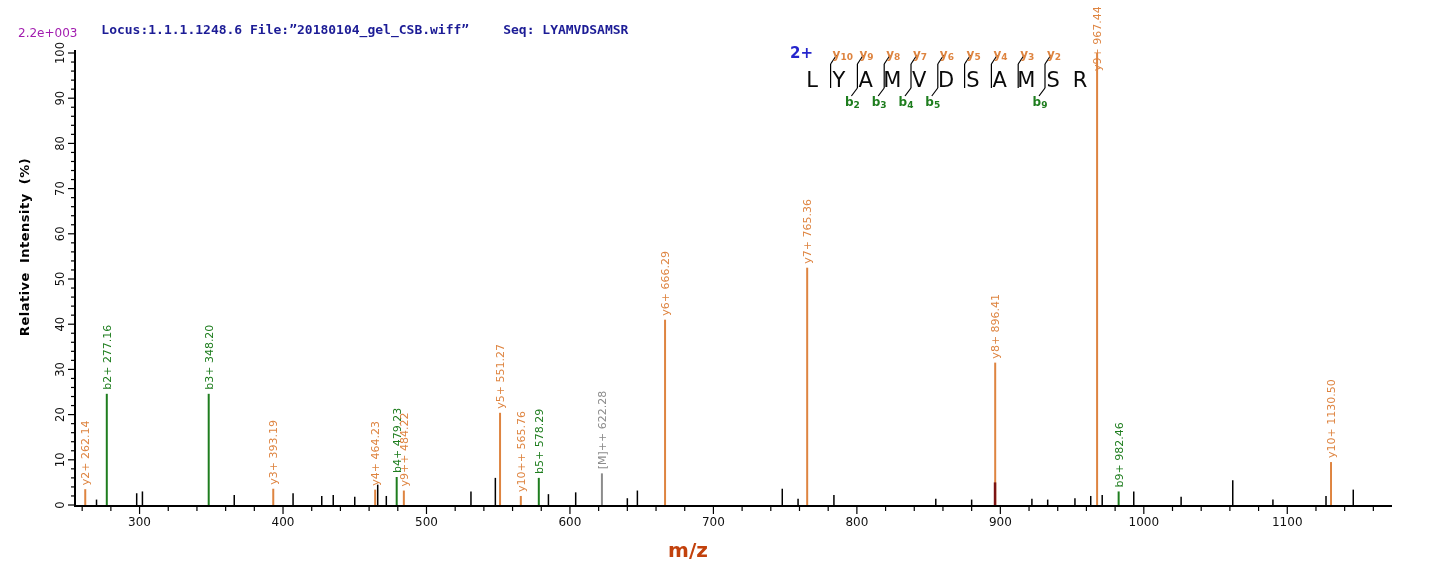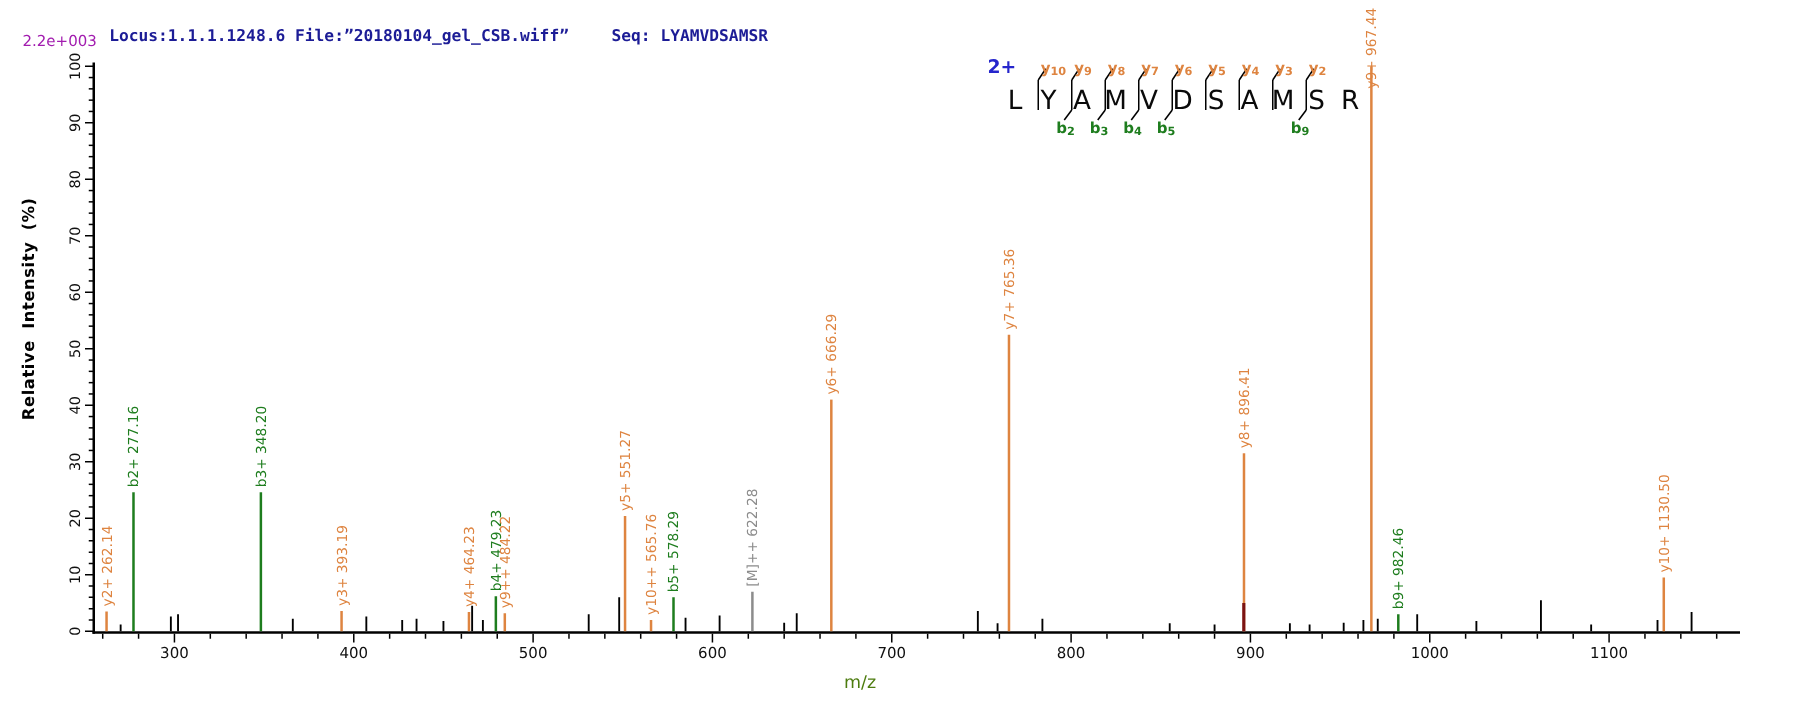--- a/index.html
+++ b/index.html
@@ -1,27 +1,27 @@
 <!DOCTYPE html>
 <html><head>
 <meta charset="utf-8">
 <style>
   html,body { margin:0; padding:0; background:#fff; }
   .screen { position:relative; width:1436px; height:566px; background:#ffffff;
             font-family:"DejaVu Sans", sans-serif; overflow:hidden; }
-  .header { position:absolute; left:56px; top:7px; white-space:pre;
+  .header { position:absolute; left:70px; top:7px; white-space:pre;
             font-family:"DejaVu Sans Mono", monospace; font-size:13px; font-weight:700;
             color:#1c1c96; }
   .seq-part { margin-left:34px; }
   .scale-label { position:absolute; left:18px; top:26px; font-size:12px; color:#a21caf; }
   .y-title { position:absolute; left:24px; top:247px; white-space:nowrap;
              transform:translate(-50%,-50%) rotate(-90deg);
              font-size:13px; font-weight:700; color:#000; letter-spacing:0.5px; word-spacing:4px; }
   .x-title { position:absolute; left:688px; top:538px; transform:translateX(-50%);
-             font-size:14px; font-weight:400; color:#4d7c0f; }
+             font-size:20px; font-weight:700; color:#c2410c; }
   .charge { position:absolute; left:790px; top:44px; font-size:15px; font-weight:700; color:#2525cc; }
   svg { position:absolute; left:0; top:0; }
 </style>
 </head>
 <body>
 
 <div class="screen">
 
   <div class="header">
     <span>Locus:1.1.1.1248.6 File:”20180104_gel_CSB.wiff”</span><span class="seq-part">Seq: LYAMVDSAMSR</span>

